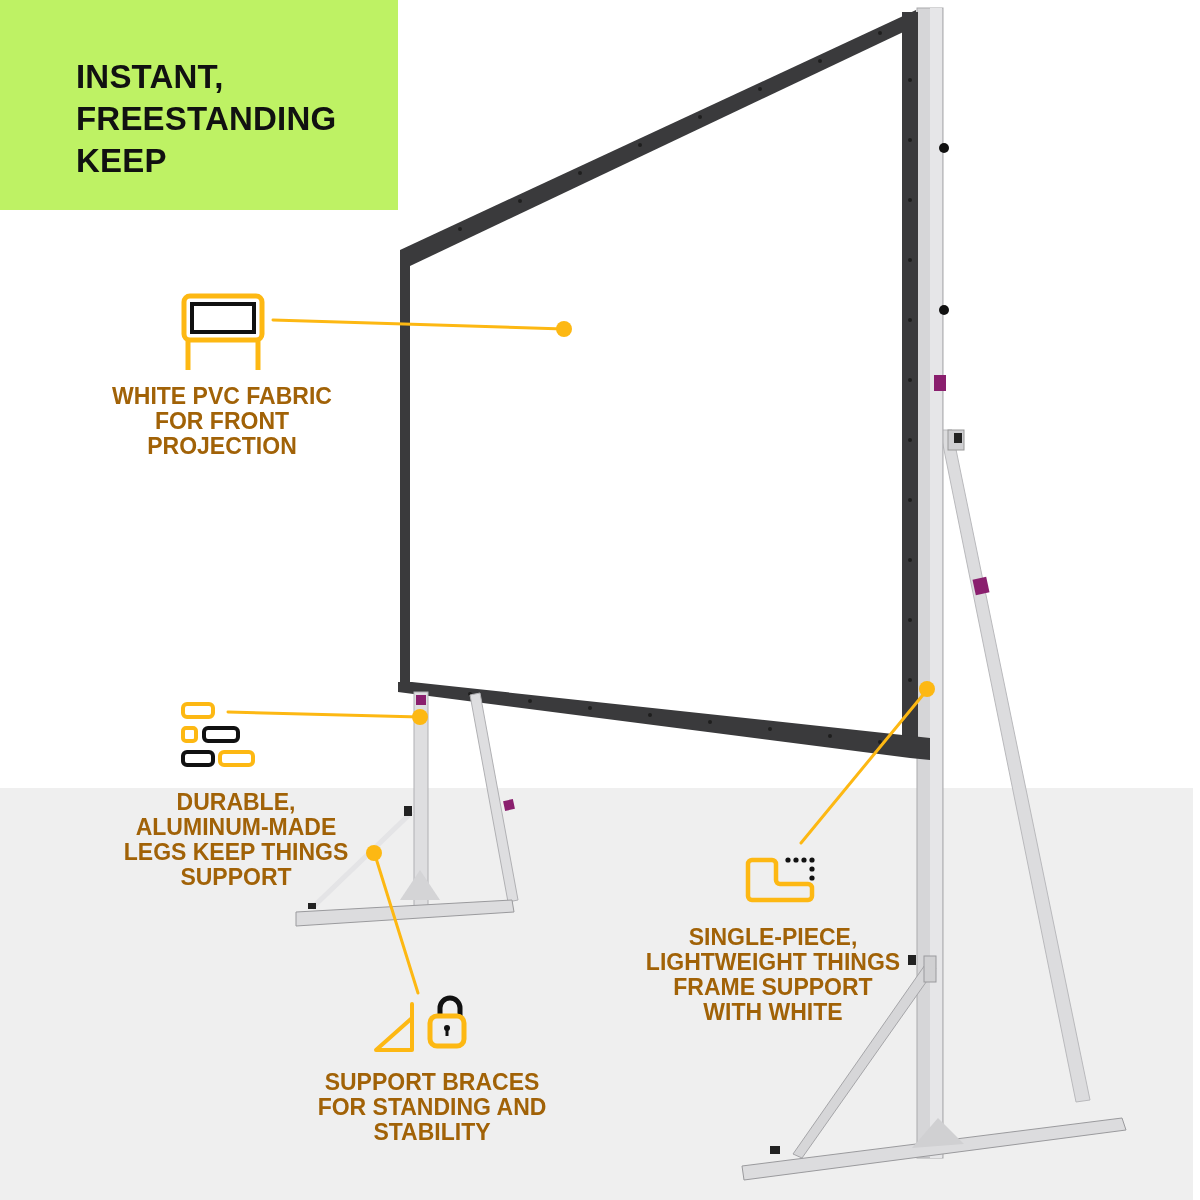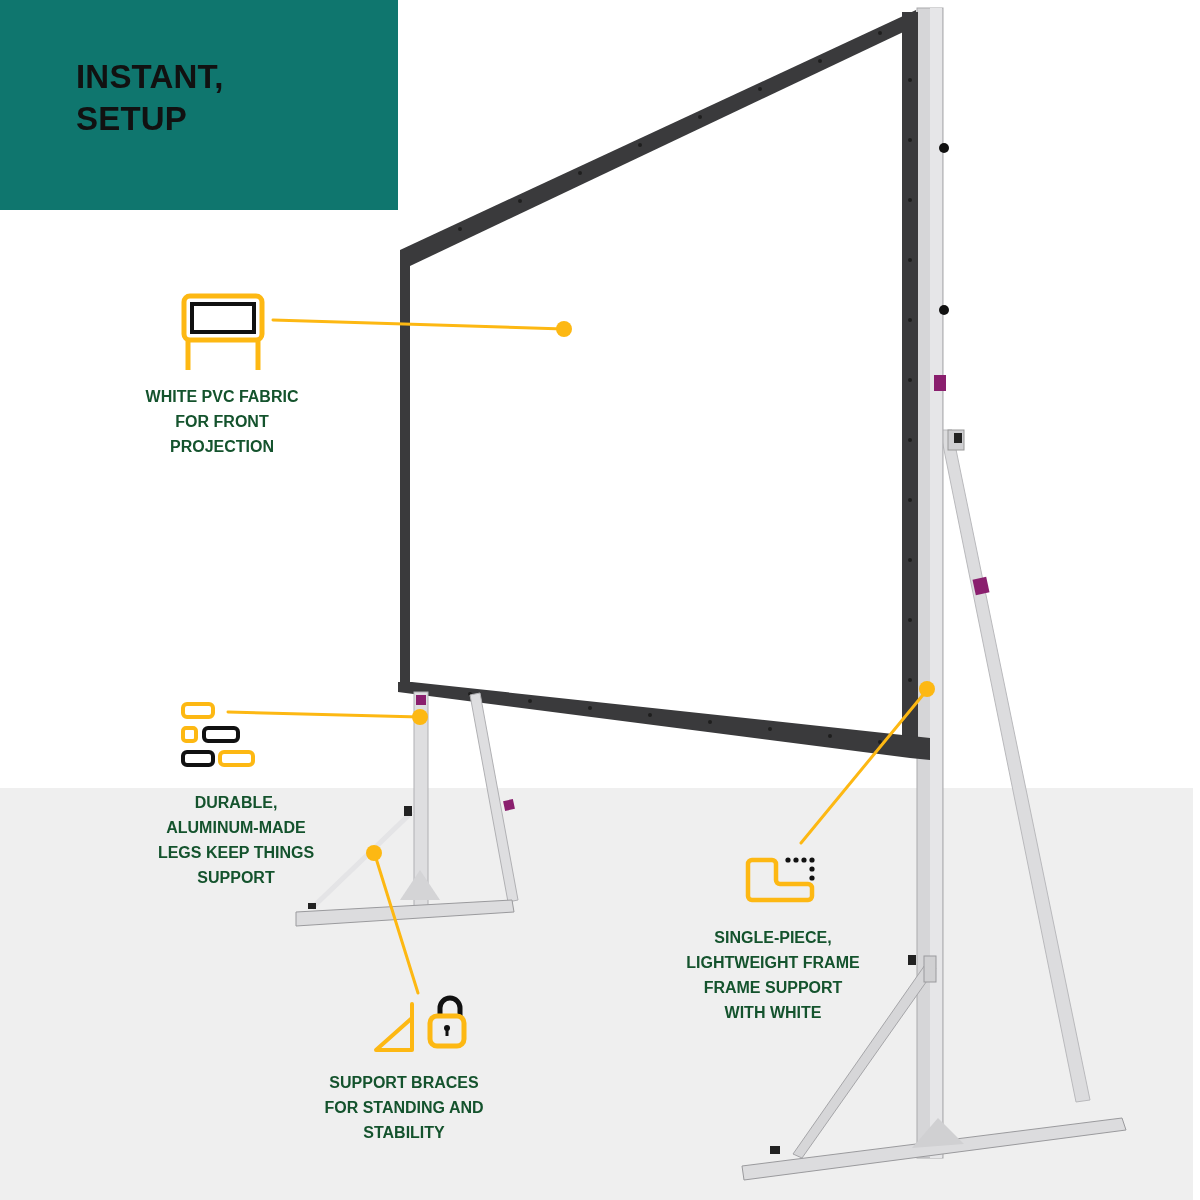--- a/index.html
+++ b/index.html
@@ -1,22 +1,22 @@
 <!DOCTYPE html>
 <html><head>
 <meta charset="utf-8">
 <style>
   html, body { margin:0; padding:0; }
   body { width:1200px; height:1200px; position:relative; overflow:hidden; background:#ffffff; font-family:"Liberation Sans", sans-serif; }
   .floor { position:absolute; left:0; top:788px; width:1193px; height:412px; background:#efefef; }
-  .title-box { position:absolute; left:0; top:0; width:398px; height:210px; background:#0f766e; }
+  .title-box { position:absolute; left:0; top:0; width:398px; height:210px; background:#bef264; }
   .title { position:absolute; left:76px; top:56px; margin:0; font-family:"Liberation Sans", sans-serif; font-weight:700; font-size:33px; line-height:42px; color:#111; letter-spacing:0.2px; }
   .title div { white-space:nowrap; }
   .scene { position:absolute; left:0; top:0; }
-  .label { position:absolute; font-weight:700; font-size:16px; line-height:25px; color:#14532d; text-align:center; white-space:nowrap; transform:translateX(-50%); }
+  .label { position:absolute; font-weight:700; font-size:23px; line-height:25px; color:#a16207; text-align:center; white-space:nowrap; transform:translateX(-50%); }
   .label div { white-space:nowrap; }
 </style>
 </head>
 <body>
 
 <div class="floor"></div>
 
 <svg class="scene" width="1200" height="1200" viewBox="0 0 1200 1200">
 
   <polygon points="408,258 916,18 916,738 408,688" fill="#ffffff"></polygon>
@@ -94,21 +94,22 @@
     <circle cx="564" cy="329" r="8"></circle>
     <circle cx="420" cy="717" r="8"></circle>
     <circle cx="374" cy="853" r="8"></circle>
     <circle cx="927" cy="689" r="8"></circle>
   </g>
 </svg>
 
 <div class="title-box">
   <h1 class="title">
     <div>INSTANT,</div>
-    <div>SETUP</div>
+    <div>FREESTANDING</div>
+    <div>KEEP</div>
   </h1>
 </div>
 
 <svg style="position:absolute;left:178px;top:292px" width="92" height="80" viewBox="0 0 92 80">
   <rect x="6" y="4" width="78" height="44" rx="6" fill="none" stroke="#fdb813" stroke-width="5"></rect>
   <rect x="14" y="12" width="62" height="28" fill="none" stroke="#111" stroke-width="4"></rect>
   <line x1="10" y1="48" x2="10" y2="78" stroke="#fdb813" stroke-width="5"></line>
   <line x1="80" y1="48" x2="80" y2="78" stroke="#fdb813" stroke-width="5"></line>
 </svg>
 <div class="label" style="left:222px;top:384px">
@@ -131,35 +132,35 @@
   <div>SUPPORT</div>
 </div>
 
 <svg style="position:absolute;left:372px;top:992px" width="96" height="62" viewBox="0 0 96 62">
   <polyline points="40,12 40,58 4,58 40,26" fill="none" stroke="#fdb813" stroke-width="4" stroke-linejoin="round" stroke-linecap="round"></polyline>
   <path d="M68,24 V16 a10,10 0 0 1 20,0 V24" fill="none" stroke="#111" stroke-width="5"></path>
   <rect x="58" y="24" width="34" height="30" rx="7" fill="none" stroke="#fdb813" stroke-width="5"></rect>
   <circle cx="75" cy="36" r="3" fill="#111"></circle>
   <rect x="73.5" y="36" width="3" height="8" fill="#111"></rect>
 </svg>
-<div class="label" style="left:404px;top:1070px">
+<div class="label" style="left:432px;top:1070px">
   <div>SUPPORT BRACES</div>
   <div>FOR STANDING AND</div>
   <div>STABILITY</div>
 </div>
 
 <svg style="position:absolute;left:744px;top:856px" width="76" height="52" viewBox="0 0 76 52">
   <path d="M8,4 H28 a4,4 0 0 1 4,4 V24 a4,4 0 0 0 4,4 H64 a4,4 0 0 1 4,4 V40 a4,4 0 0 1 -4,4 H8 a4,4 0 0 1 -4,-4 V8 a4,4 0 0 1 4,-4 Z" fill="none" stroke="#fdb813" stroke-width="4.5"></path>
   <g fill="#111">
     <circle cx="44" cy="4" r="2.6"></circle>
       <circle cx="52" cy="4" r="2.6"></circle>
       <circle cx="60" cy="4" r="2.6"></circle>
     <circle cx="68" cy="4" r="2.6"></circle>
       <circle cx="68" cy="13" r="2.6"></circle>
       <circle cx="68" cy="22" r="2.6"></circle>
   </g>
 </svg>
 <div class="label" style="left:773px;top:925px">
   <div>SINGLE-PIECE,</div>
-  <div>LIGHTWEIGHT FRAME</div>
+  <div>LIGHTWEIGHT THINGS</div>
   <div>FRAME SUPPORT</div>
   <div>WITH WHITE</div>
 </div>
 
 </body></html>

